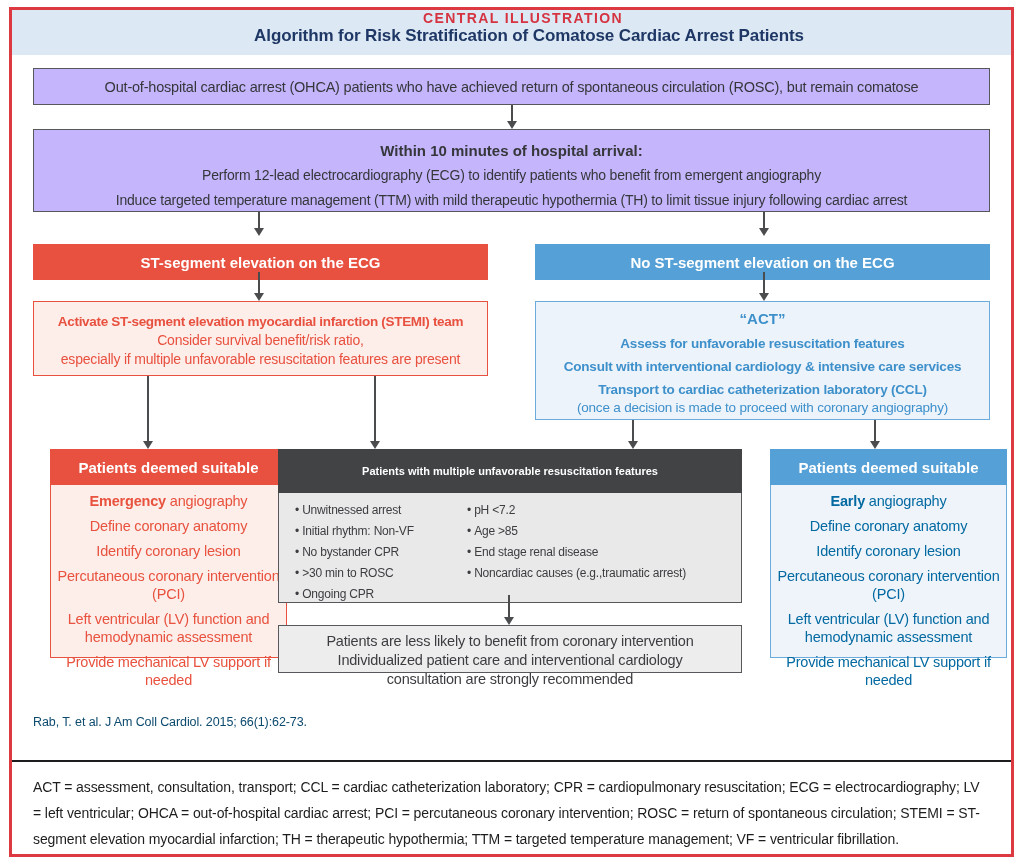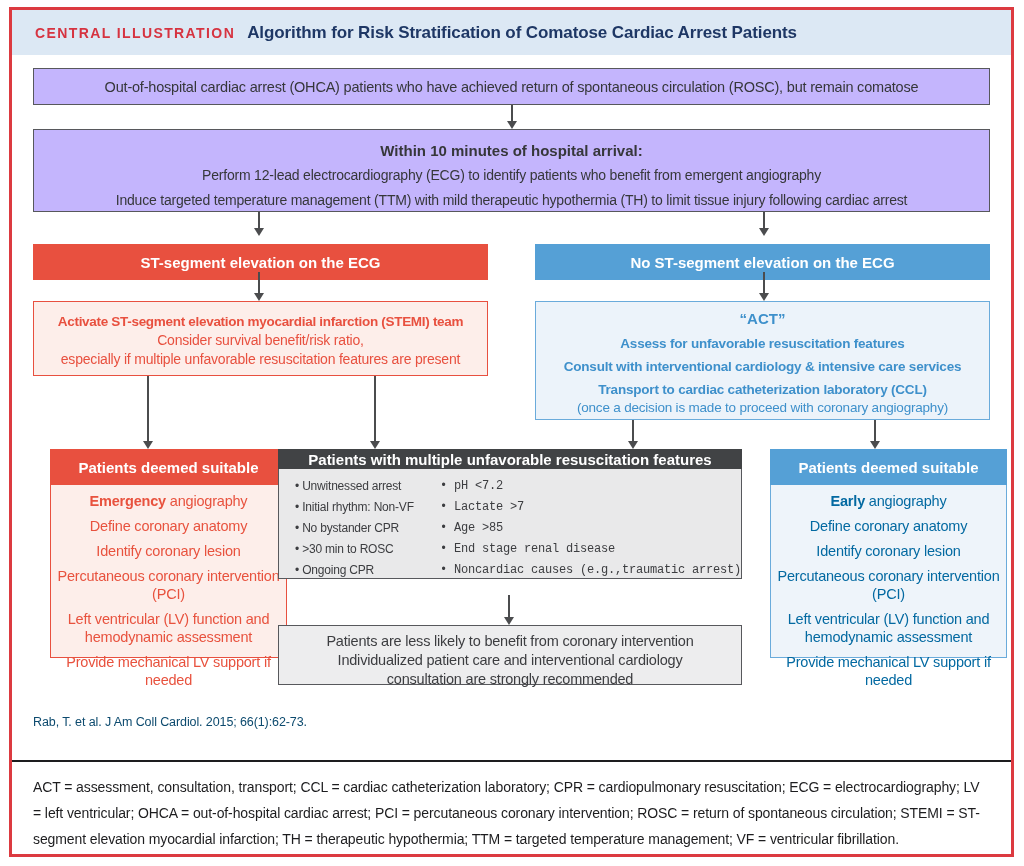--- a/index.html
+++ b/index.html
@@ -1,21 +1,21 @@
 <!DOCTYPE html>
 <html><head>
 <meta charset="utf-8">
 <style>
   * { box-sizing: border-box; margin: 0; padding: 0; }
   html,body { width:1024px; height:866px; background:#ffffff; font-family:"Liberation Sans",sans-serif; }
   .page { position:relative; width:1024px; height:866px; background:#fff; overflow:hidden; }
   .frame { position:absolute; left:9px; top:7px; width:1005px; height:850px; border:3px solid #dc3a40; background:#fff; }
 
   
-  .hdr { position:absolute; left:12px; top:10px; width:999px; height:45px; background:#dce8f4; display:flex; align-items:center; padding-left:23px; }
+  .hdr { position:absolute; left:12px; top:10px; width:999px; height:45px; background:#dce8f4; display:flex; align-items:center; padding-left:23px;flex-direction:column; }
   .hdr .eyebrow { color:#d63340; font-weight:bold; font-size:14px; letter-spacing:1.4px; }
   .hdr .title { color:#1e3765; font-weight:bold; font-size:17px; margin-left:12px; letter-spacing:-0.1px; }
 
   
   .wbox { position:absolute; border:1.5px solid #57585c; background:#c4b5fd; color:#36373a; text-align:center; }
   .box-ohca { left:33px; top:68px; width:957px; height:37px; display:flex; align-items:center; justify-content:center; font-size:14.5px; letter-spacing:-0.2px; }
   .box-arrival { left:33px; top:129px; width:957px; height:83px; padding-top:9px; }
   .box-arrival .t { font-weight:bold; font-size:15px; line-height:24px; }
   .box-arrival .l { font-size:14px; line-height:25px; letter-spacing:-0.2px; }
 
@@ -42,30 +42,30 @@
   .suit .item { line-height:18px; margin-bottom:7px; }
   .suit.red-suit { left:33px; }
   .suit.red-suit .shdr { background:#e8503f; }
   .suit.red-suit .sbody { background:#fdeeea; border:1.5px solid #e8503f; border-top:none; color:#e8523e; }
   .suit.blue-suit { left:753px; }
   .suit.blue-suit .shdr { background:#55a0d6; }
   .suit.blue-suit .sbody { background:#eef4fa; border:1.5px solid #6aabdb; border-top:none; color:#0369a1; }
 
   
   .unfav { position:absolute; left:278px; top:449px; width:464px; height:146px; }
-  .unfav .uhdr { height:20px; background:#414345; display:flex; align-items:center; justify-content:center; color:#fff; font-weight:bold; font-size:15px; }
+  .unfav .uhdr { height:44px; background:#414345; display:flex; align-items:center; justify-content:center; color:#fff; font-weight:bold; font-size:11px; }
   .unfav .ubody { height:110px; background:#e9e9ea; border:1.5px solid #57585c; border-top:none; display:flex; padding:7px 0 0 16px; color:#3c3d40; }
   .unfav ul { list-style:none; }
   .unfav .c1 { width:172px; }
-  .unfav .c2 { flex:1;font-family:Liberation Mono, monospace; }
+  .unfav .c2 { flex:1; }
   .unfav li { font-size:12px; line-height:21px; white-space:nowrap; letter-spacing:-0.2px; }
   .unfav li::before { content:"\2022\00a0"; }
 
   
-  .outcome { position:absolute; left:278px; top:625px; width:464px; height:60px; background:#ededee; border:1.5px solid #57585c; text-align:center; color:#3c3d40; padding-top:6px; }
+  .outcome { position:absolute; left:278px; top:625px; width:464px; height:48px; background:#ededee; border:1.5px solid #57585c; text-align:center; color:#3c3d40; padding-top:6px; }
   .outcome .l { font-size:14.5px; line-height:19px; letter-spacing:-0.2px; }
 
   
   .cite { position:absolute; left:33px; top:715px; font-size:12.5px; color:#0c4a6e; letter-spacing:-0.1px; }
   .divider { position:absolute; left:12px; top:760px; width:999px; height:2px; background:#1d1d1f; }
   .abbrev { position:absolute; left:33px; top:774px; width:958px; font-size:14px; line-height:26px; color:#1d1d1f; letter-spacing:-0.1px; }
 
   
   .arrow { position:absolute; width:2px; background:#4b4c4e; }
   .arrow::after { content:""; position:absolute; left:50%; bottom:-8px; transform:translateX(-50%);
@@ -143,21 +143,20 @@
     <div class="ubody">
       <ul class="c1">
         <li>Unwitnessed arrest</li>
         <li>Initial rhythm: Non-VF</li>
         <li>No bystander CPR</li>
         <li>&gt;30 min to ROSC</li>
         <li>Ongoing CPR</li>
       </ul>
       <ul class="c2">
         <li>pH &lt;7.2</li>
-        <li>Lactate &gt;7</li>
         <li>Age &gt;85</li>
         <li>End stage renal disease</li>
         <li>Noncardiac causes (e.g.,traumatic arrest)</li>
       </ul>
     </div>
   </div>
 
   <div class="suit blue-suit">
     <div class="shdr">Patients deemed suitable</div>
     <div class="sbody">

